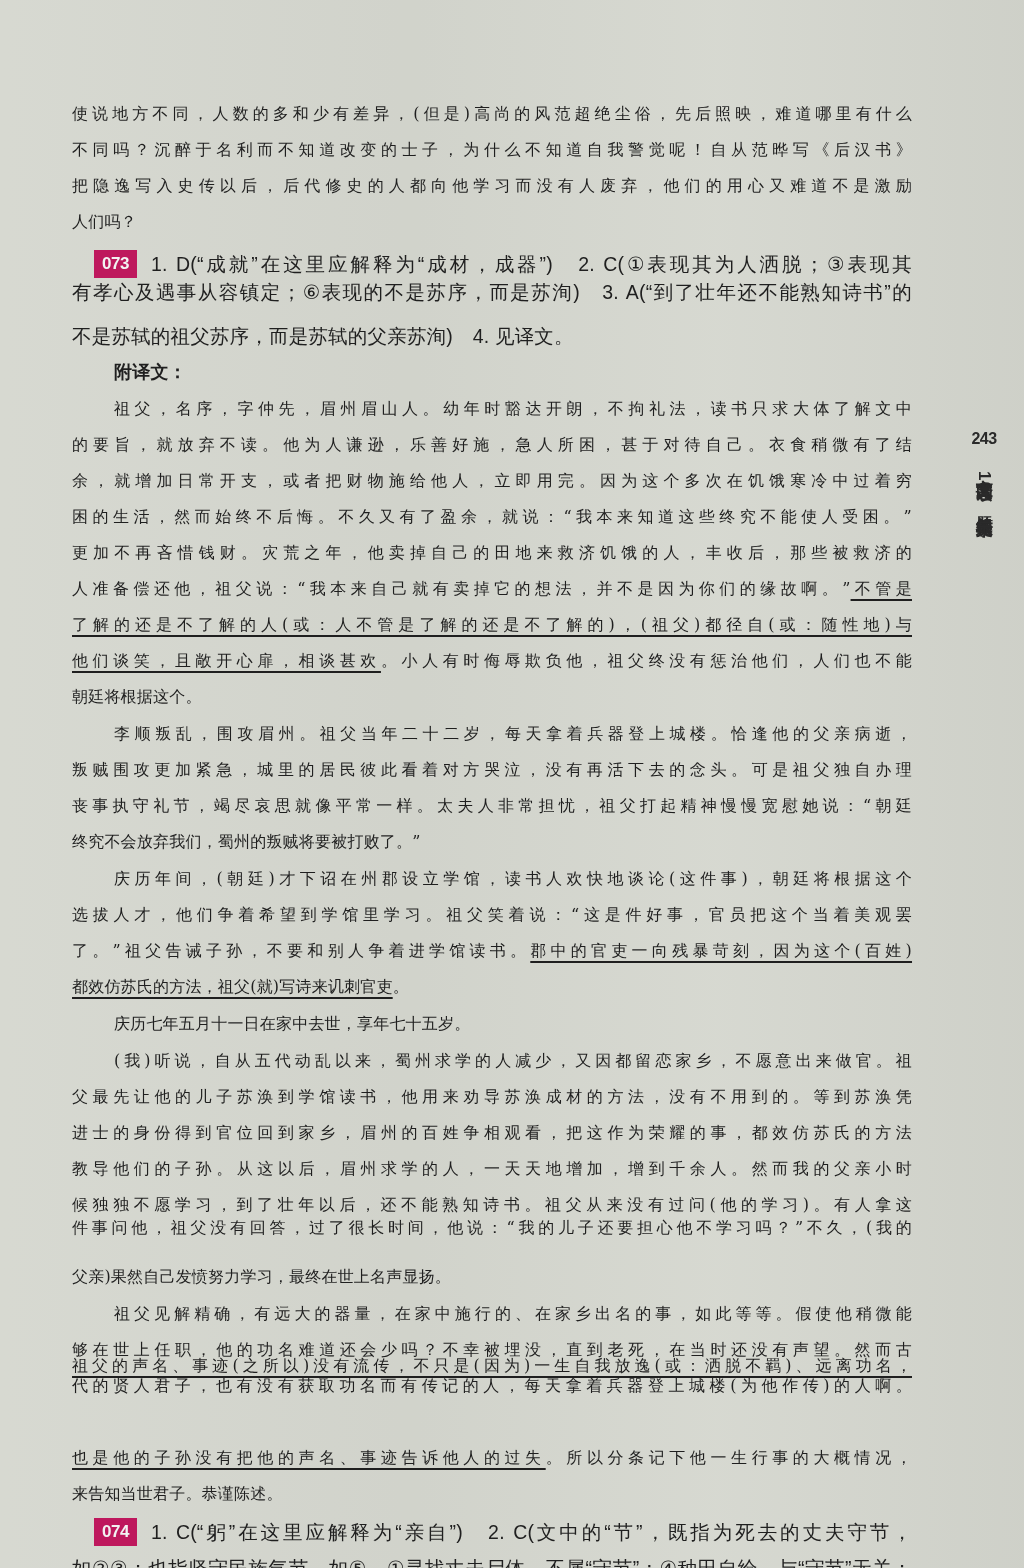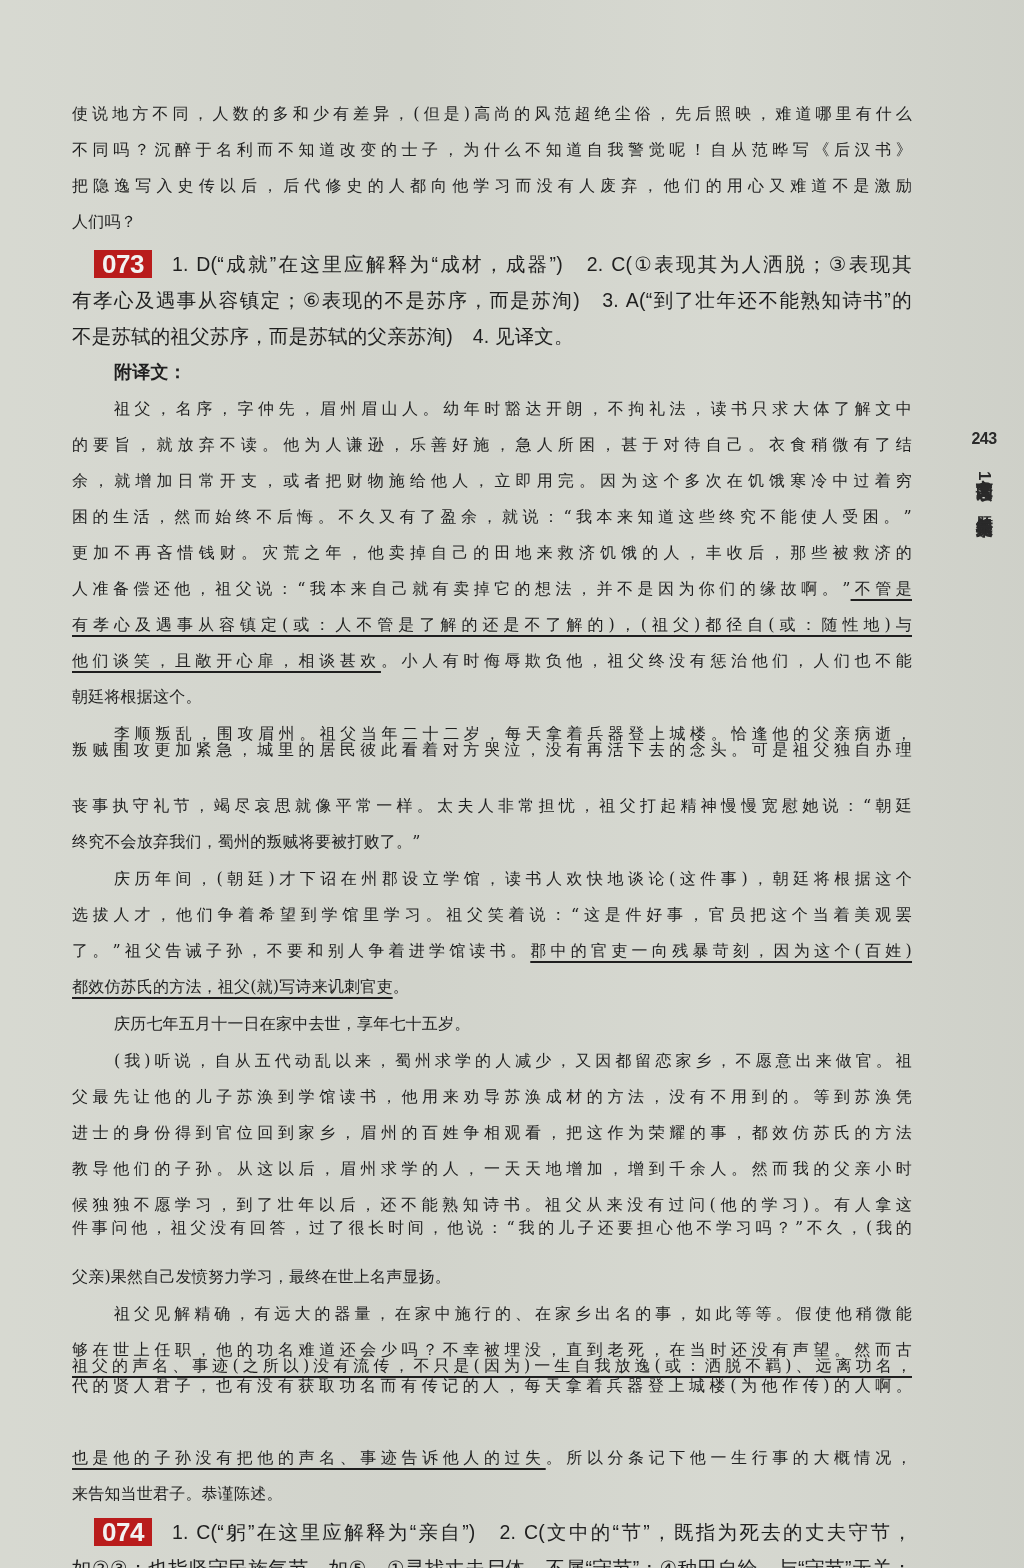--- a/index.html
+++ b/index.html
@@ -16,23 +16,23 @@
       position:absolute; left:0; width:840px;
       font-size:16px; line-height:36px; height:36px;
       white-space:nowrap; letter-spacing:0.2px;
       text-align:justify; text-align-last:justify;
     }
     .line.last { text-align-last:left; }
     .indent { padding-left:42px; box-sizing:border-box; }
     .u { text-decoration:underline; text-decoration-thickness:1.5px; text-underline-offset:5px; }
     .ans { font-family:"Liberation Sans","DejaVu Sans",sans-serif; font-size:19.5px; }
     .badge {
-      display:inline-block; background:#b91c1c; color:#f2f2f2;
+      display:inline-block; background:#be185d; color:#f2f2f2;
       font-family:"Liberation Sans","DejaVu Sans",sans-serif; font-weight:bold;
-      font-size:26px; line-height:28px; padding:0 8px; margin-right:20px;
+      font-size:17px; line-height:28px; padding:0 8px; margin-right:14px;
       vertical-align:middle; position:relative; top:-2px; letter-spacing:-0.5px;
     }
     .heading { font-family:"Liberation Sans","DejaVu Sans",sans-serif; font-weight:bold; font-size:18px; }
     .side {
       position:absolute; left:954px; top:430px; width:60px; text-align:center;
       font-family:"Liberation Sans","DejaVu Sans",sans-serif; font-weight:bold; color:#2a2a2a;
     }
     .pnum { font-size:16px; letter-spacing:-0.5px; }
     .vtitle {
       margin-top:18px; font-size:17px; line-height:20px;
@@ -45,40 +45,40 @@
 <div class="page">
 
   <div class="line" style="top:0px">使说地方不同，人数的多和少有差异，(但是)高尚的风范超绝尘俗，先后照映，难道哪里有什么</div>
   <div class="line" style="top:36px">不同吗？沉醉于名利而不知道改变的士子，为什么不知道自我警觉呢！自从范晔写《后汉书》</div>
   <div class="line" style="top:72px">把隐逸写入史传以后，后代修史的人都向他学习而没有人废弃，他们的用心又难道不是激励</div>
   <div class="line last" style="top:108px">人们吗？</div>
 
   <div class="line ans" style="top:150px; padding-left:22px; box-sizing:border-box;">
     <span class="badge">073</span><span>1. D(“成就”在这里应解释为“成材，成器”)　2. C(①表现其为人洒脱；③表现其</span>
   </div>
-  <div class="line ans" style="top:186px">有孝心及遇事从容镇定；⑥表现的不是苏序，而是苏洵)　3. A(“到了壮年还不能熟知诗书”的</div>
+  <div class="line ans" style="top:178px">有孝心及遇事从容镇定；⑥表现的不是苏序，而是苏洵)　3. A(“到了壮年还不能熟知诗书”的</div>
   <div class="line ans last" style="top:222px">不是苏轼的祖父苏序，而是苏轼的父亲苏洵)　4. 见译文。</div>
   <div class="line last indent heading" style="top:258px">附译文：</div>
 
   <div class="line indent" style="top:295px">祖父，名序，字仲先，眉州眉山人。幼年时豁达开朗，不拘礼法，读书只求大体了解文中</div>
   <div class="line" style="top:331px">的要旨，就放弃不读。他为人谦逊，乐善好施，急人所困，甚于对待自己。衣食稍微有了结</div>
   <div class="line" style="top:367px">余，就增加日常开支，或者把财物施给他人，立即用完。因为这个多次在饥饿寒冷中过着穷</div>
   <div class="line" style="top:403px">困的生活，然而始终不后悔。不久又有了盈余，就说：“我本来知道这些终究不能使人受困。”</div>
   <div class="line" style="top:439px">更加不再吝惜钱财。灾荒之年，他卖掉自己的田地来救济饥饿的人，丰收后，那些被救济的</div>
   <div class="line" style="top:475px">
     <span>人准备偿还他，祖父说：“我本来自己就有卖掉它的想法，并不是因为你们的缘故啊。”</span><span class="u">不管是</span>
   </div>
-  <div class="line u" style="top:511px">有孝心及遇事从容镇定(或：人不管是了解的还是不了解的)，(祖父)都径自(或：随性地)与</div>
+  <div class="line u" style="top:511px">了解的还是不了解的人(或：人不管是了解的还是不了解的)，(祖父)都径自(或：随性地)与</div>
   <div class="line" style="top:547px">
     <span class="u">他们谈笑，且敞开心扉，相谈甚欢</span><span>。小人有时侮辱欺负他，祖父终没有惩治他们，人们也不能</span>
   </div>
   <div class="line last" style="top:583px">朝廷将根据这个。</div>
 
   <div class="line indent" style="top:620px">李顺叛乱，围攻眉州。祖父当年二十二岁，每天拿着兵器登上城楼。恰逢他的父亲病逝，</div>
-  <div class="line" style="top:636px">叛贼围攻更加紧急，城里的居民彼此看着对方哭泣，没有再活下去的念头。可是祖父独自办理</div>
+  <div class="line" style="top:656px">叛贼围攻更加紧急，城里的居民彼此看着对方哭泣，没有再活下去的念头。可是祖父独自办理</div>
   <div class="line" style="top:692px">丧事执守礼节，竭尽哀思就像平常一样。太夫人非常担忧，祖父打起精神慢慢宽慰她说：“朝廷</div>
   <div class="line last" style="top:728px">终究不会放弃我们，蜀州的叛贼将要被打败了。”</div>
 
   <div class="line indent" style="top:765px">庆历年间，(朝廷)才下诏在州郡设立学馆，读书人欢快地谈论(这件事)，朝廷将根据这个</div>
   <div class="line" style="top:801px">选拔人才，他们争着希望到学馆里学习。祖父笑着说：“这是件好事，官员把这个当着美观罢</div>
   <div class="line" style="top:837px">
     <span>了。”祖父告诫子孙，不要和别人争着进学馆读书。</span><span class="u">郡中的官吏一向残暴苛刻，因为这个(百姓)</span>
   </div>
   <div class="line last" style="top:873px">
     <span class="u">都效仿苏氏的方法，祖父(就)写诗来讥刺官吏</span><span>。</span>

